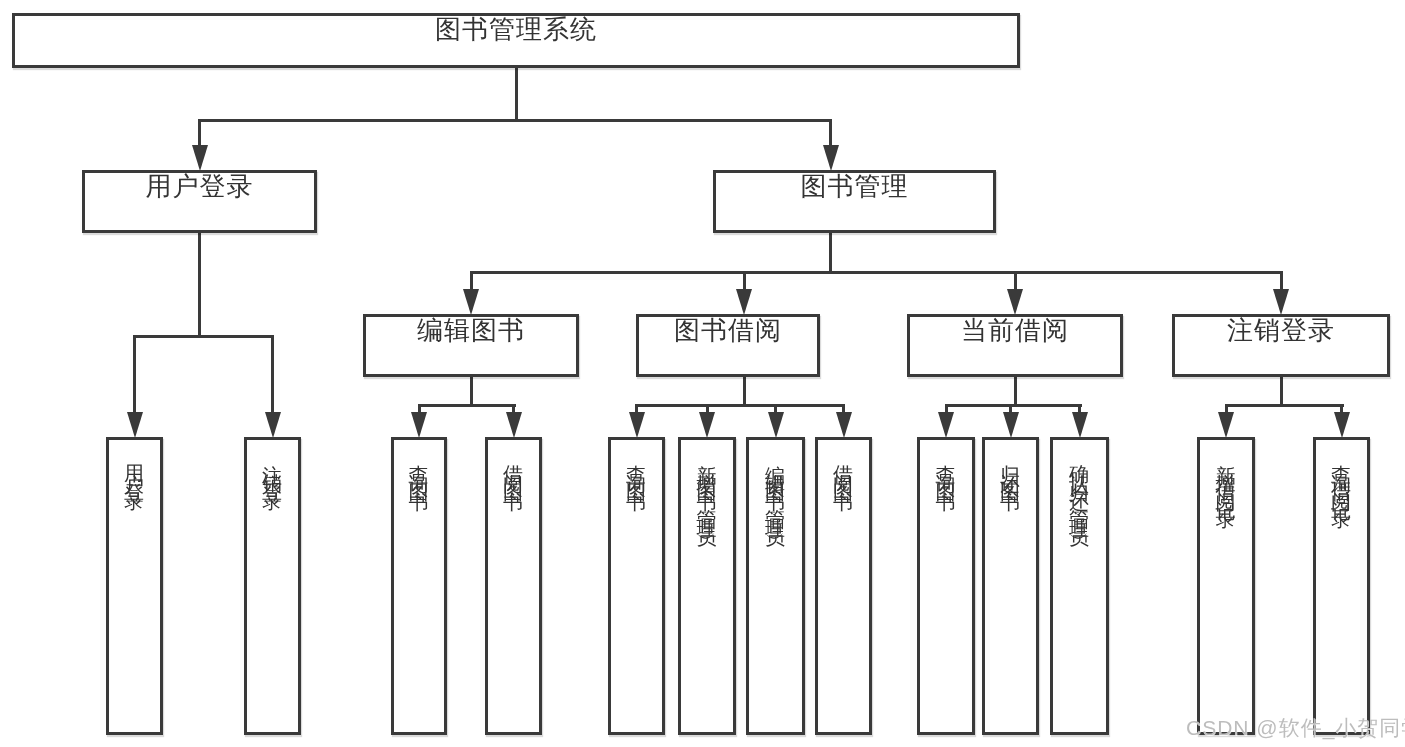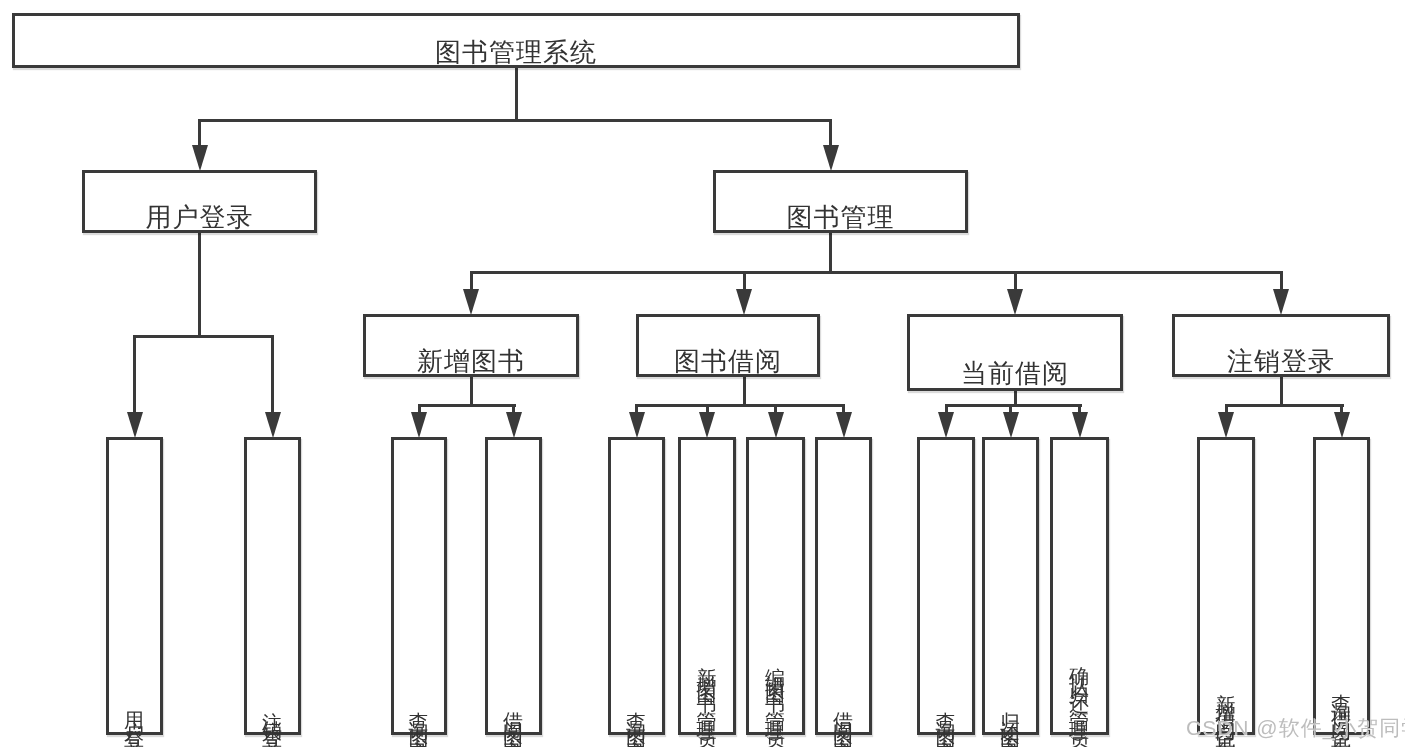--- a/index.html
+++ b/index.html
@@ -14,21 +14,21 @@
     background: var(--bg, #ffffff);
     font-family: "Liberation Sans", sans-serif;
     overflow: hidden;
   }
   .node {
     position: absolute;
     box-sizing: border-box;
     border: 3px solid var(--line, #3a3a3a);
     background: var(--boxfill, #ffffff);
     display: flex;
-    align-items: flex-end;
+    align-items: flex-start;
     justify-content: center;
     box-shadow: 1px 2px 1px rgba(0,0,0,0.14);
     z-index: 2;
   }
   .node .lbl {
     font-size: 26px;
     color: var(--text, #333333);
     letter-spacing: 1px;
     white-space: nowrap;
     line-height: 1;
@@ -122,30 +122,30 @@
     <div class="ln" style="left: 1225px; top: 405px; width: 3px; height: 12px;"></div>
     <div class="arr" style="left: 1218px; top: 412px;"></div>
     <div class="ln" style="left: 1340px; top: 405px; width: 3px; height: 12px;"></div>
     <div class="arr" style="left: 1334px; top: 412px;"></div>
     <div class="node" style="left: 12px; top: 13px; width: 1008px; height: 55px;">
       <span class="lbl">图书管理系统</span>
     </div>
     <div class="node" style="left: 82px; top: 170px; width: 235px; height: 63px;">
       <span class="lbl">用户登录</span>
     </div>
-    <div class="node" style="left: 713px; top: 170px; width: 255px; height: 63px;">
+    <div class="node" style="left: 713px; top: 170px; width: 283px; height: 63px;">
       <span class="lbl">图书管理</span>
     </div>
     <div class="node" style="left: 363px; top: 314px; width: 216px; height: 63px;">
-      <span class="lbl">新增图书</span>
+      <span class="lbl">编辑图书</span>
     </div>
     <div class="node" style="left: 636px; top: 314px; width: 184px; height: 63px;">
       <span class="lbl">图书借阅</span>
     </div>
-    <div class="node" style="left: 907px; top: 314px; width: 216px; height: 77px; font-family: Liberation Mono, monospace;">
+    <div class="node" style="left: 907px; top: 314px; width: 216px; height: 63px;">
       <span class="lbl">当前借阅</span>
     </div>
     <div class="node" style="left: 1172px; top: 314px; width: 218px; height: 63px;">
       <span class="lbl">注销登录</span>
     </div>
     <div class="node v" style="left: 106px; top: 437px; width: 57px; height: 298px;">
       <span class="lbl">用户登录</span>
     </div>
     <div class="node v" style="left: 244px; top: 437px; width: 57px; height: 298px;">
       <span class="lbl">注销登录</span>

